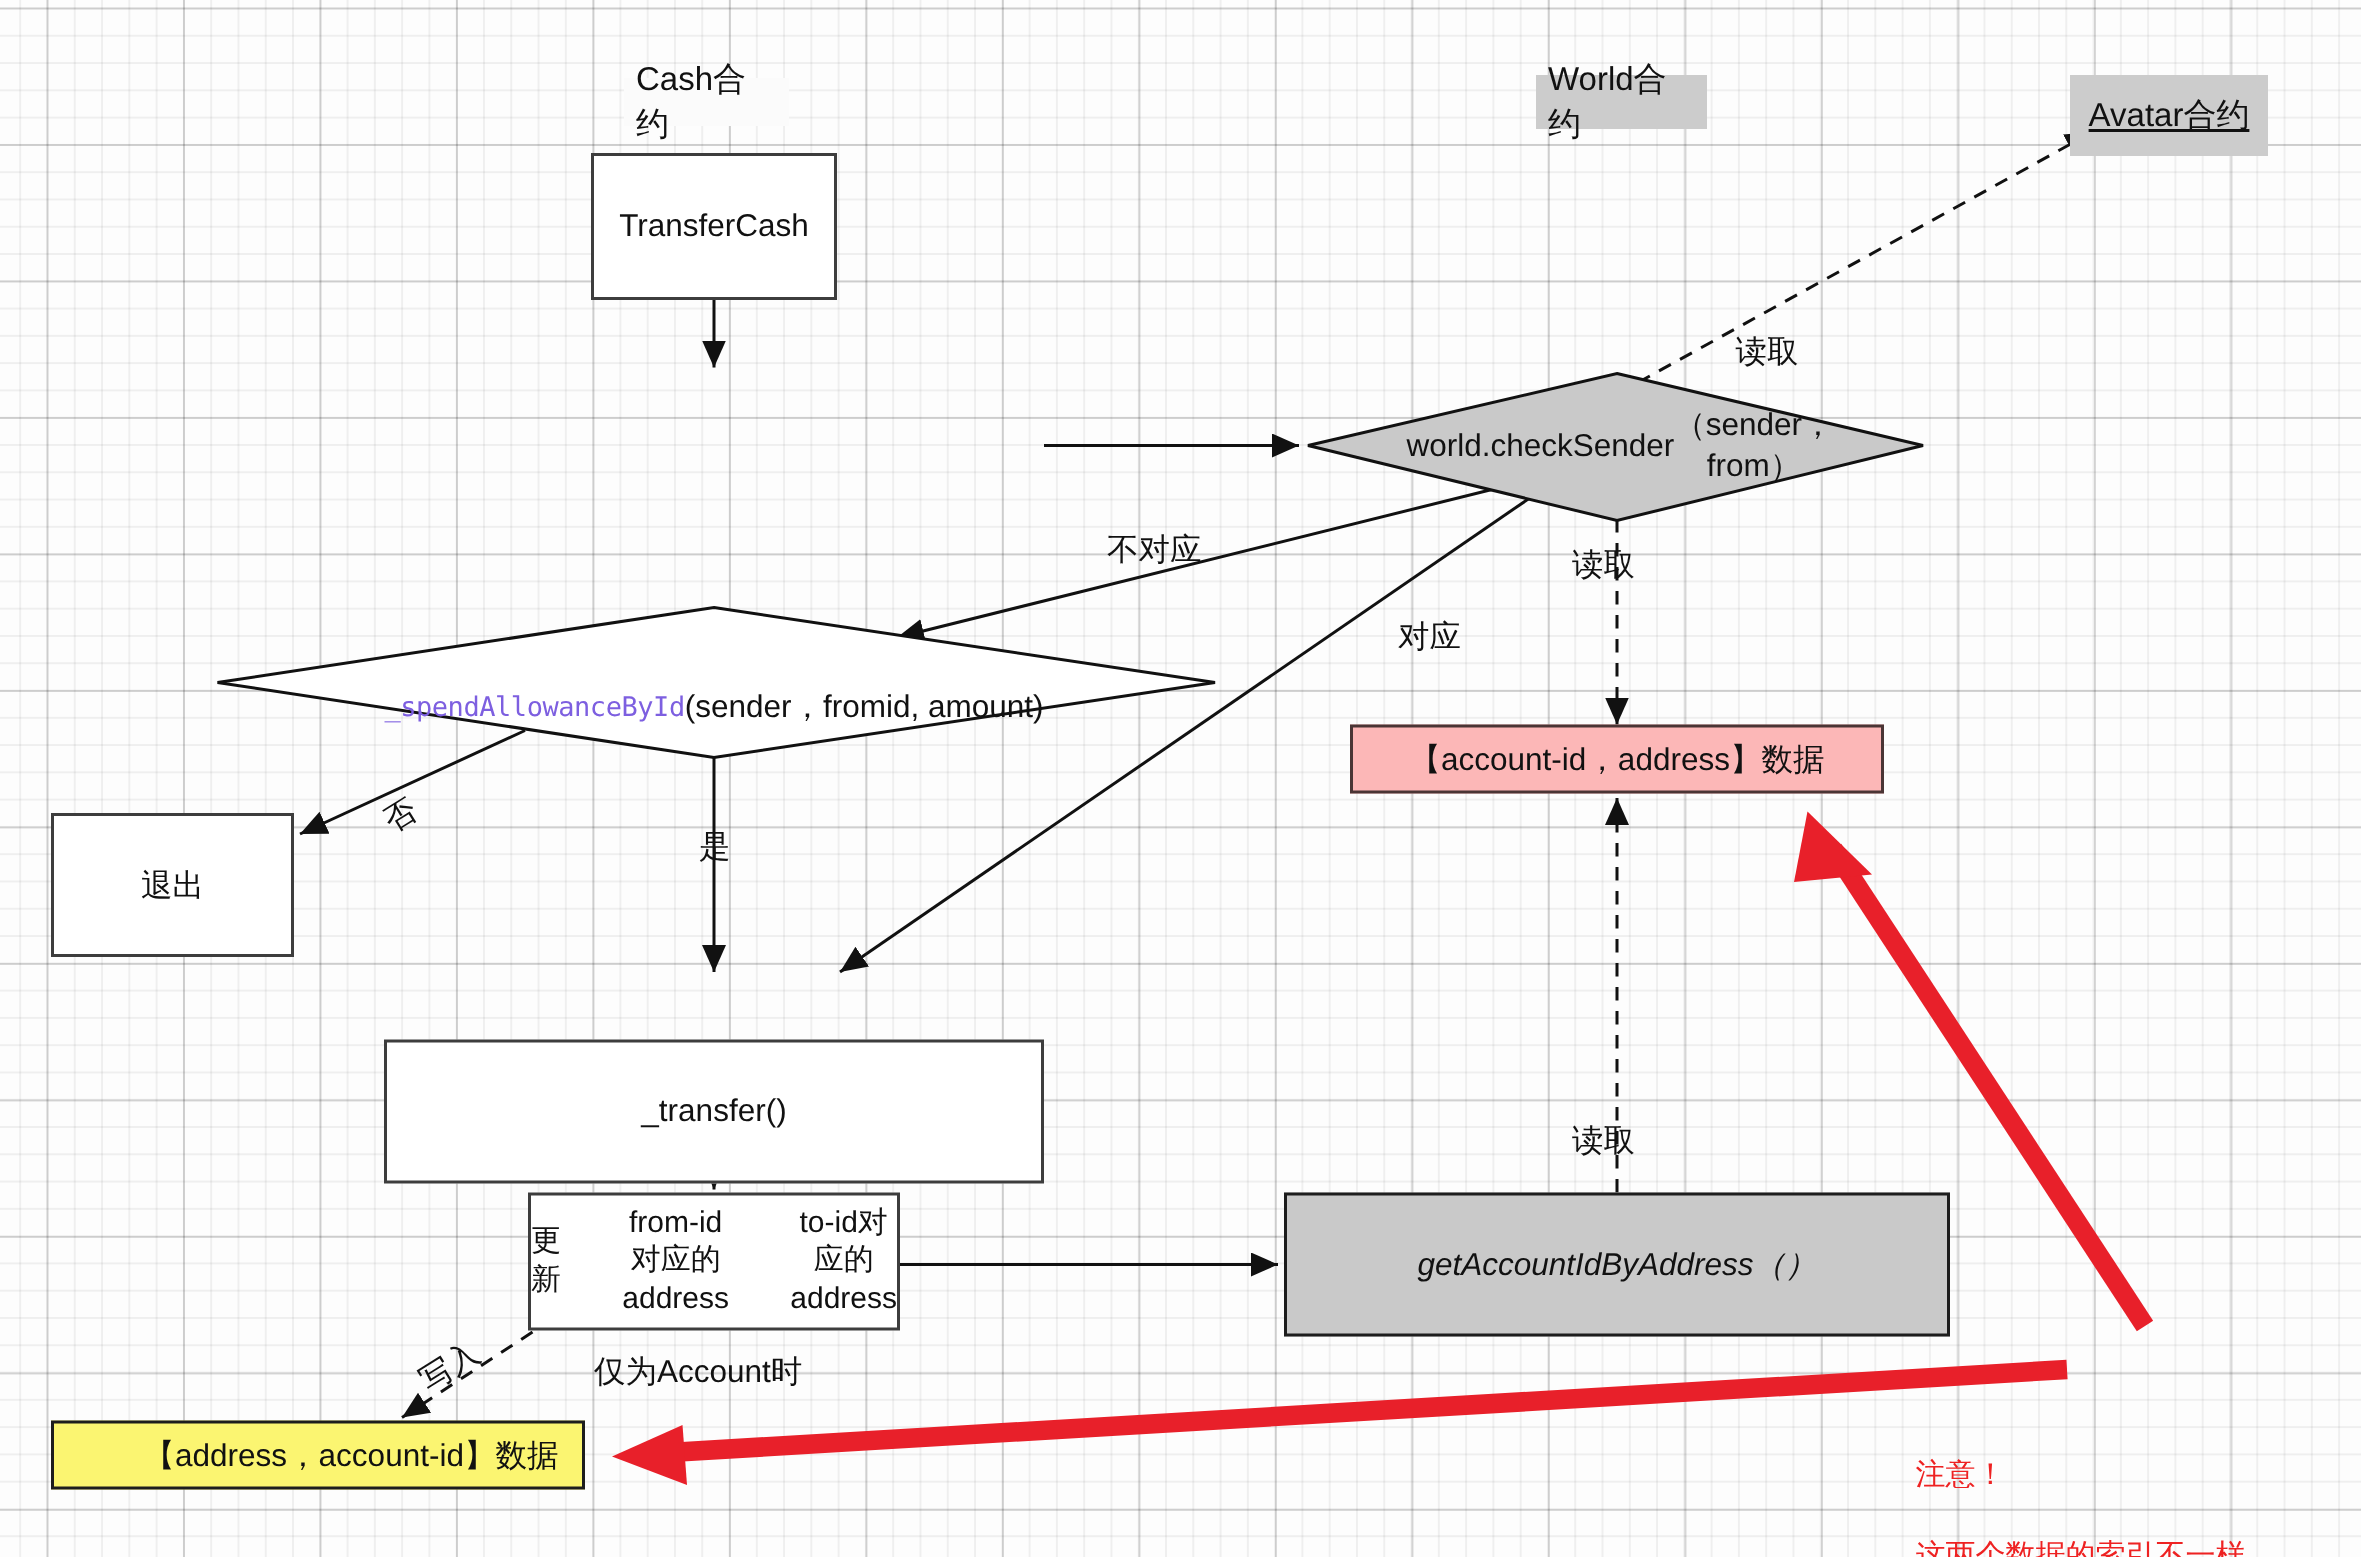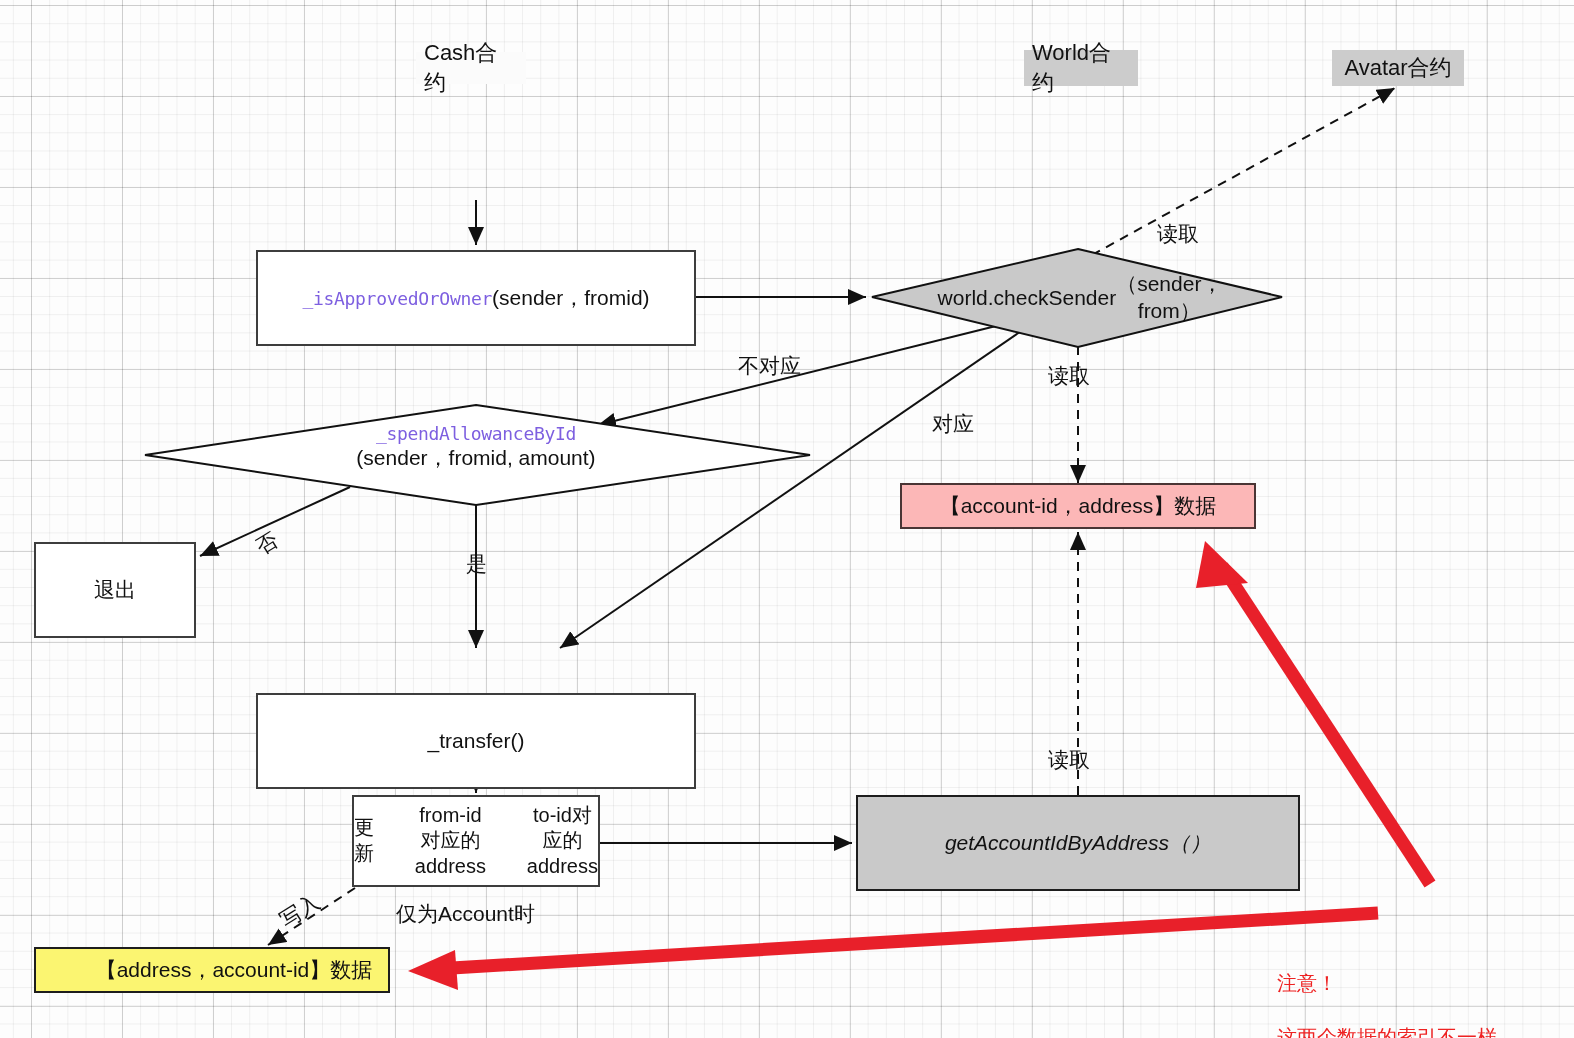--- a/index.html
+++ b/index.html
@@ -113,31 +113,30 @@
       <path d="M408,971 L455,950 L458,990 Z" fill="#e8202a"></path>
     </g>
   </svg>
 
   <div class="hdr plain" style="left:416px;top:52px;width:110px;height:32px;">
     <span>Cash合约</span>
   </div>
   <div class="hdr shaded" style="left:1024px;top:50px;width:114px;height:36px;">
     <span>World合约</span>
   </div>
-  <div class="hdr shaded" style="left:1332px;top:50px;width:132px;height:36px;">
+  <div class="hdr shaded" style="left:1380px;top:50px;width:132px;height:54px;text-decoration:underline;">
     <span>Avatar合约</span>
   </div>
 
-
-  <div class="node rect" style="left:256px;top:250px;width:440px;height:96px;justify-content:center;">
-    <span class="mono">_isApprovedOrOwner</span>
-      <span class="blk">(sender，fromid)</span>
-  </div>
-
-  <div class="node" style="left:176px;top:428px;width:600px;height:38px;flex-direction:column;">
+  <div class="node rect" style="left:394px;top:102px;width:164px;height:98px;">
+    <span>TransferCash</span>
+  </div>
+
+
+  <div class="node" style="left:176px;top:452px;width:600px;height:38px;">
     <span class="mono">_spendAllowanceById</span>
       <span class="blk">(sender，fromid, amount)</span>
   </div>
 
   <div class="node ml" style="left:940px;top:266px;width:280px;height:64px;font-size:21px;color:#111;">
     <span>world.checkSender</span>
     <span>（sender，from）</span>
   </div>
 
   <div class="node rect" style="left:34px;top:542px;width:162px;height:96px;">

